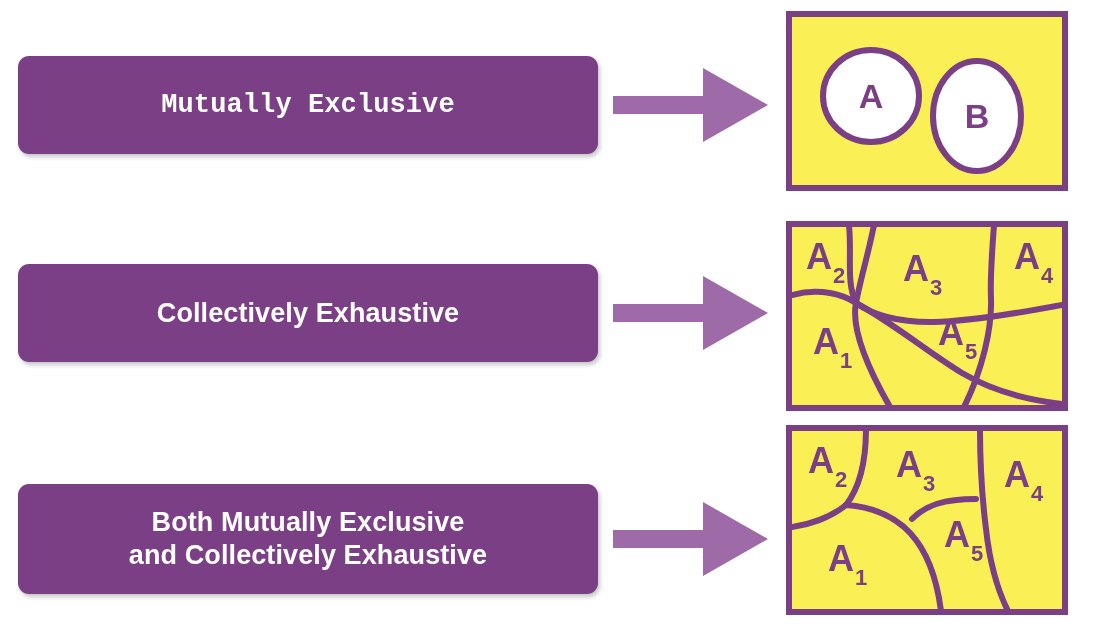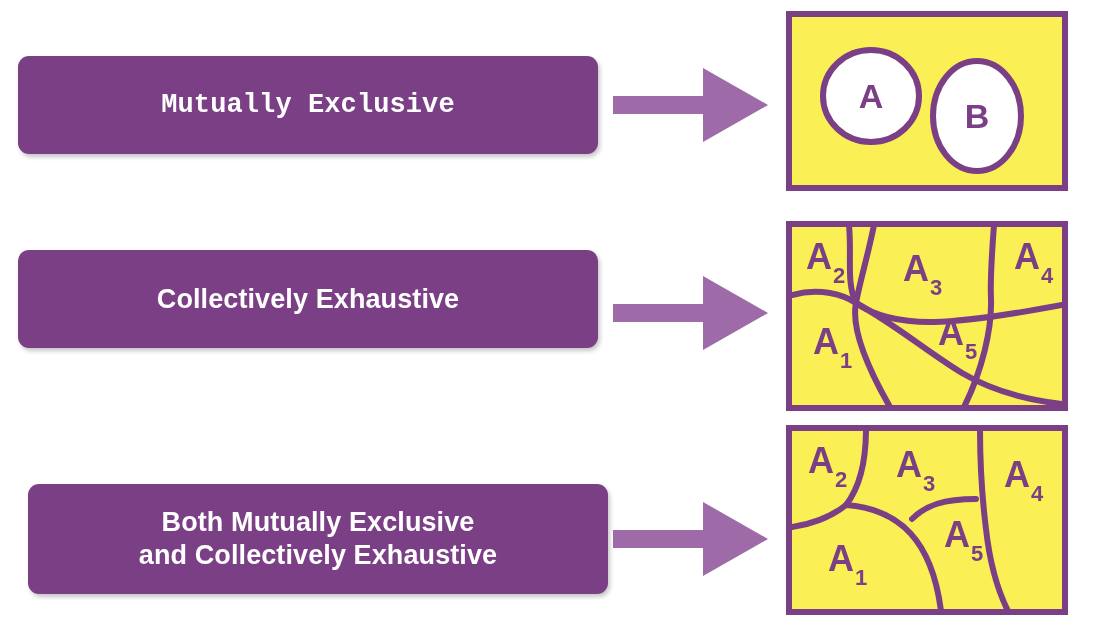--- a/index.html
+++ b/index.html
@@ -93,21 +93,21 @@
         <text x="85" y="85" fill="#7B3F86" font-family="Liberation Sans, sans-serif" font-size="34" font-weight="bold" text-anchor="middle" dominant-baseline="central">A</text>
 
         <ellipse cx="191" cy="105" rx="44" ry="55" fill="#FFFFFF" stroke="#7B3F86" stroke-width="6"></ellipse>
         <text x="191" y="105" fill="#7B3F86" font-family="Liberation Sans, sans-serif" font-size="34" font-weight="bold" text-anchor="middle" dominant-baseline="central">B</text>
       </svg>
     </div>
   </div>
 
   <div class="row" style="top:211px;height:200px;">
 
-    <div class="label-box" style="top:39px;height:98px;">
+    <div class="label-box" style="top:53px;height:98px;">
       <span class="label-text">Collectively Exhaustive</span>
     </div>
 
     <div class="arrow" style="left:613px;top:63px;width:160px;height:78px;">
       <svg width="160" height="78" viewBox="0 0 160 78" class="venn-svg">
         <path d="M0,30 L90,30 L90,2 L155,39 L90,76 L90,48 L0,48 Z" fill="#9E6BA8"></path>
       </svg>
     </div>
 
     <div class="venn-panel" style="left:786px;top:10px;">
@@ -148,21 +148,21 @@
 
           <text x="152" y="124" font-size="36">A</text>
           <text x="179" y="138" font-size="22">5</text>
         </g>
       </svg>
     </div>
   </div>
 
   <div class="row" style="top:418px;height:220px;">
 
-    <div class="label-box" style="top:66px;height:110px;margin-left:10px;">
+    <div class="label-box" style="top:66px;height:110px;">
       <span class="label-text">Both Mutually Exclusive
 and Collectively Exhaustive</span>
     </div>
 
     <div class="arrow" style="left:613px;top:82px;width:160px;height:78px;">
       <svg width="160" height="78" viewBox="0 0 160 78" class="venn-svg">
         <path d="M0,30 L90,30 L90,2 L155,39 L90,76 L90,48 L0,48 Z" fill="#9E6BA8"></path>
       </svg>
     </div>
 

